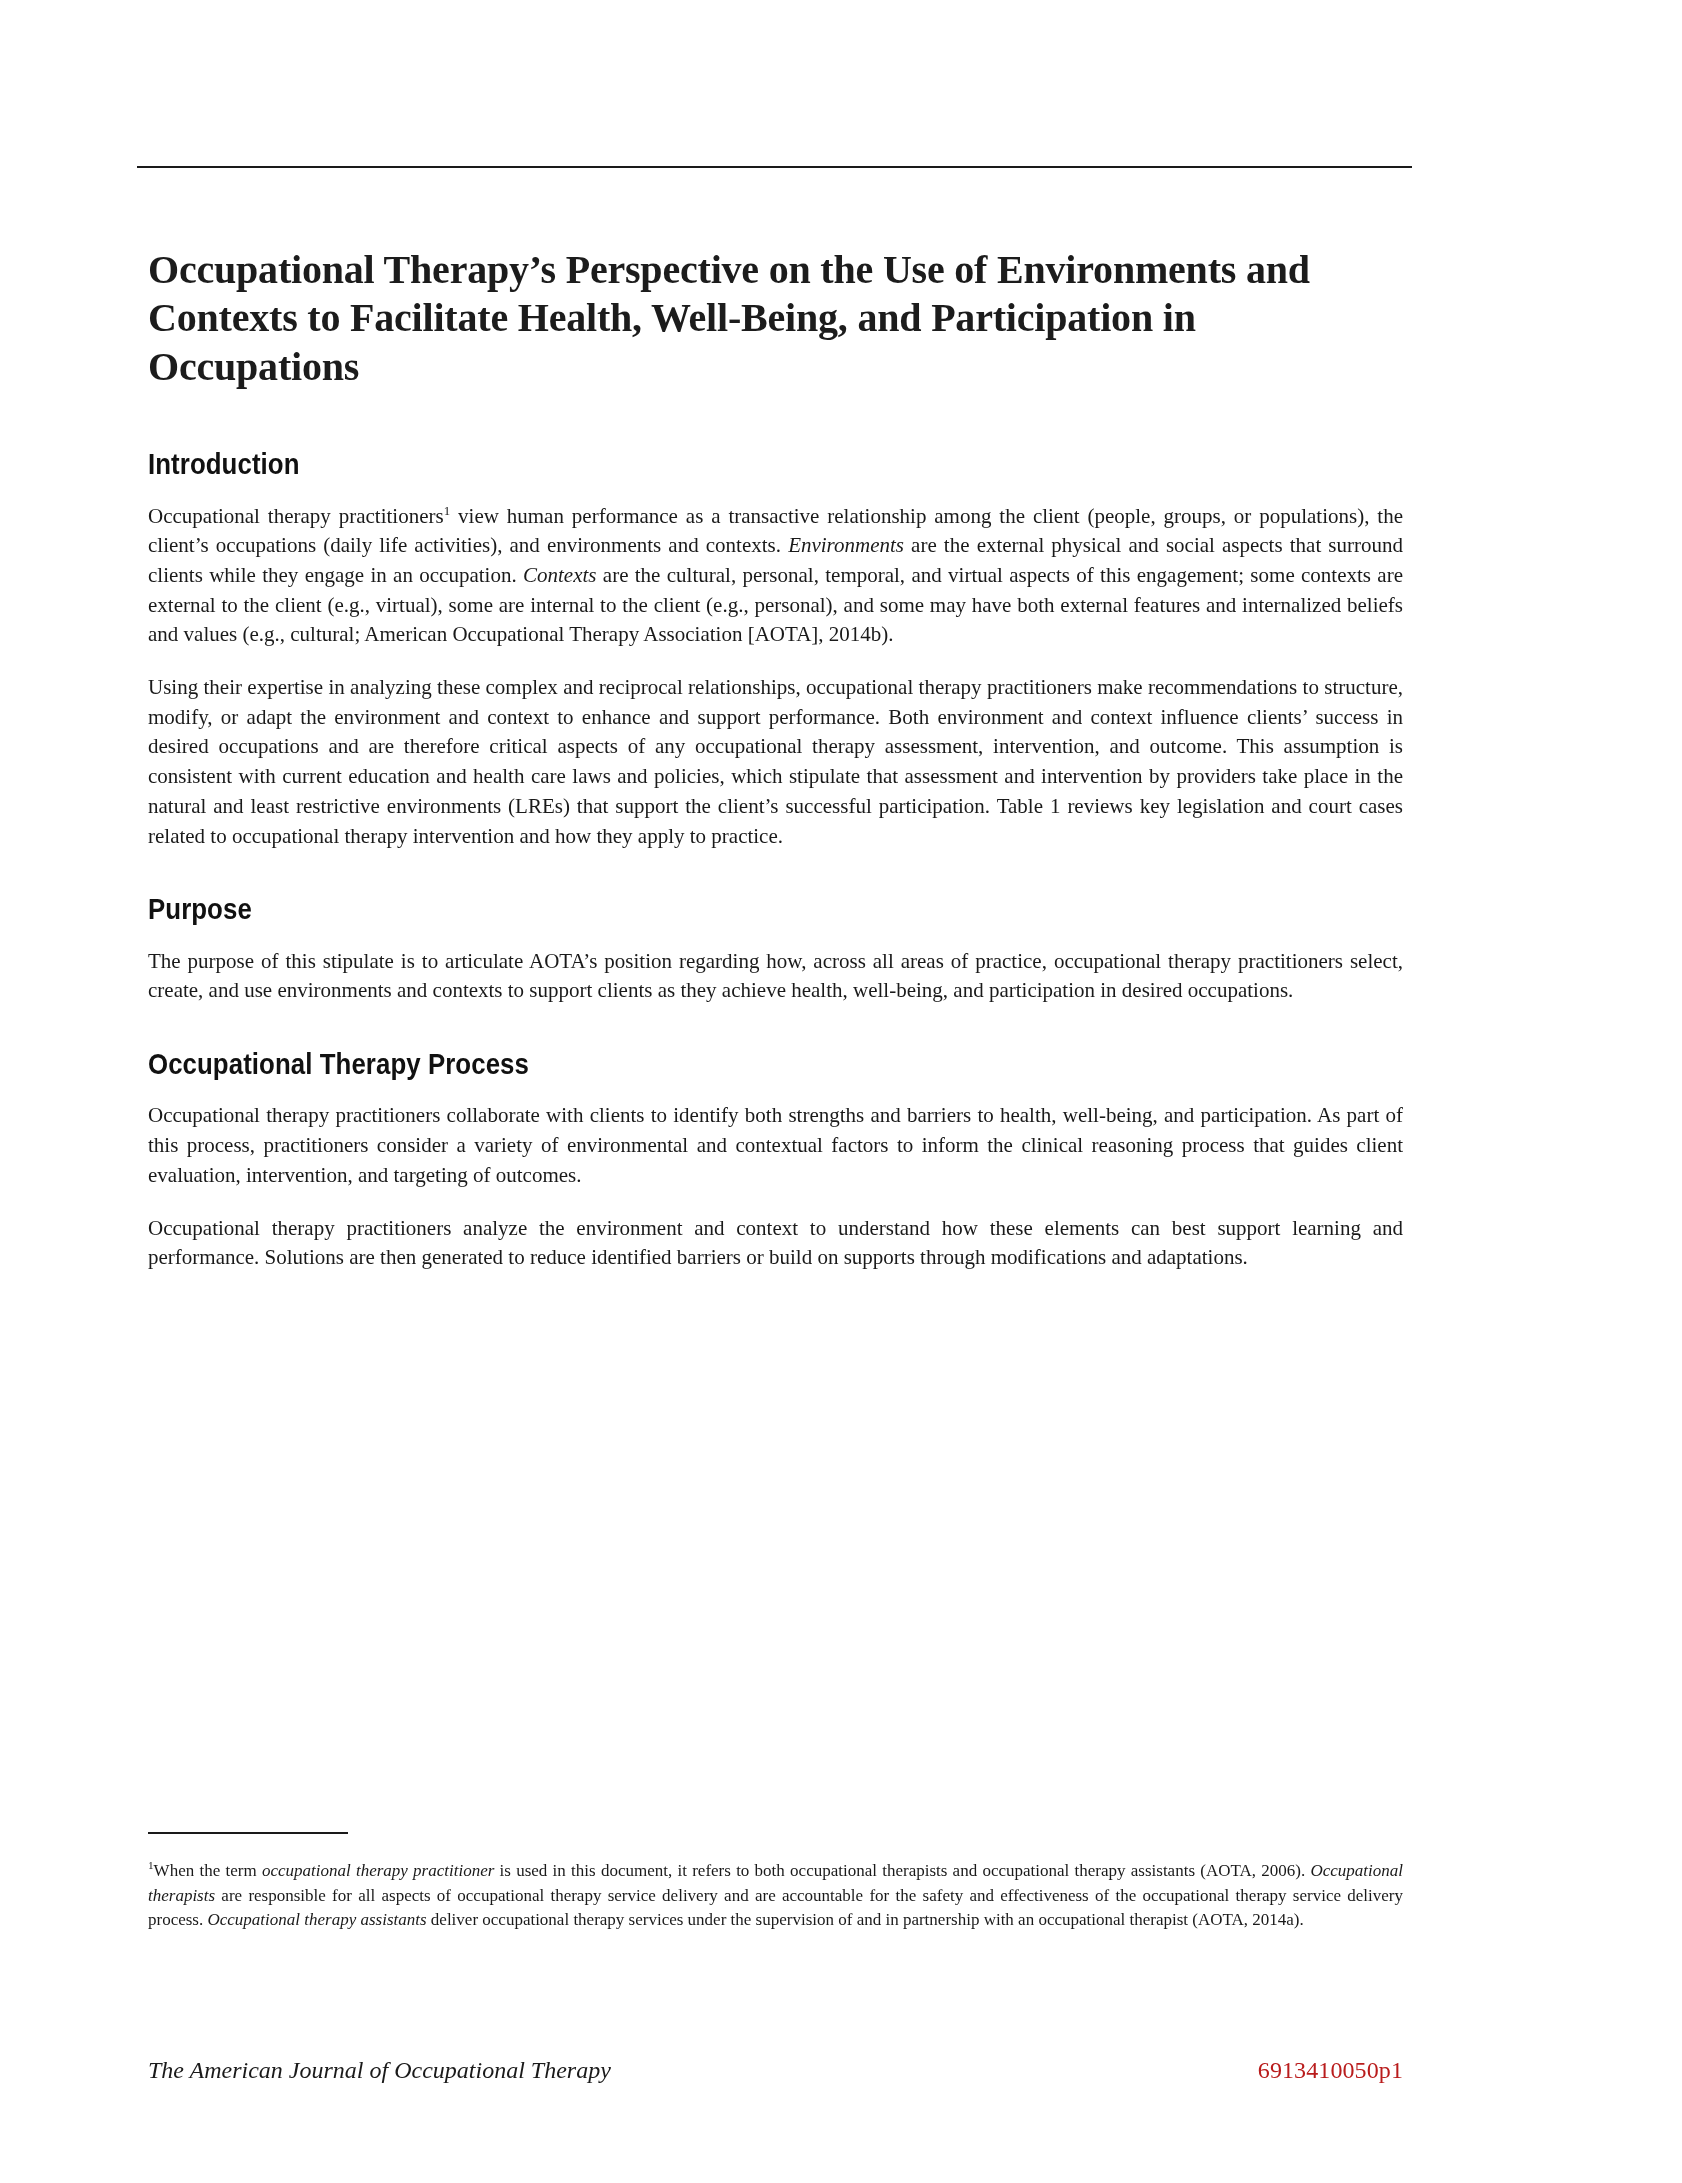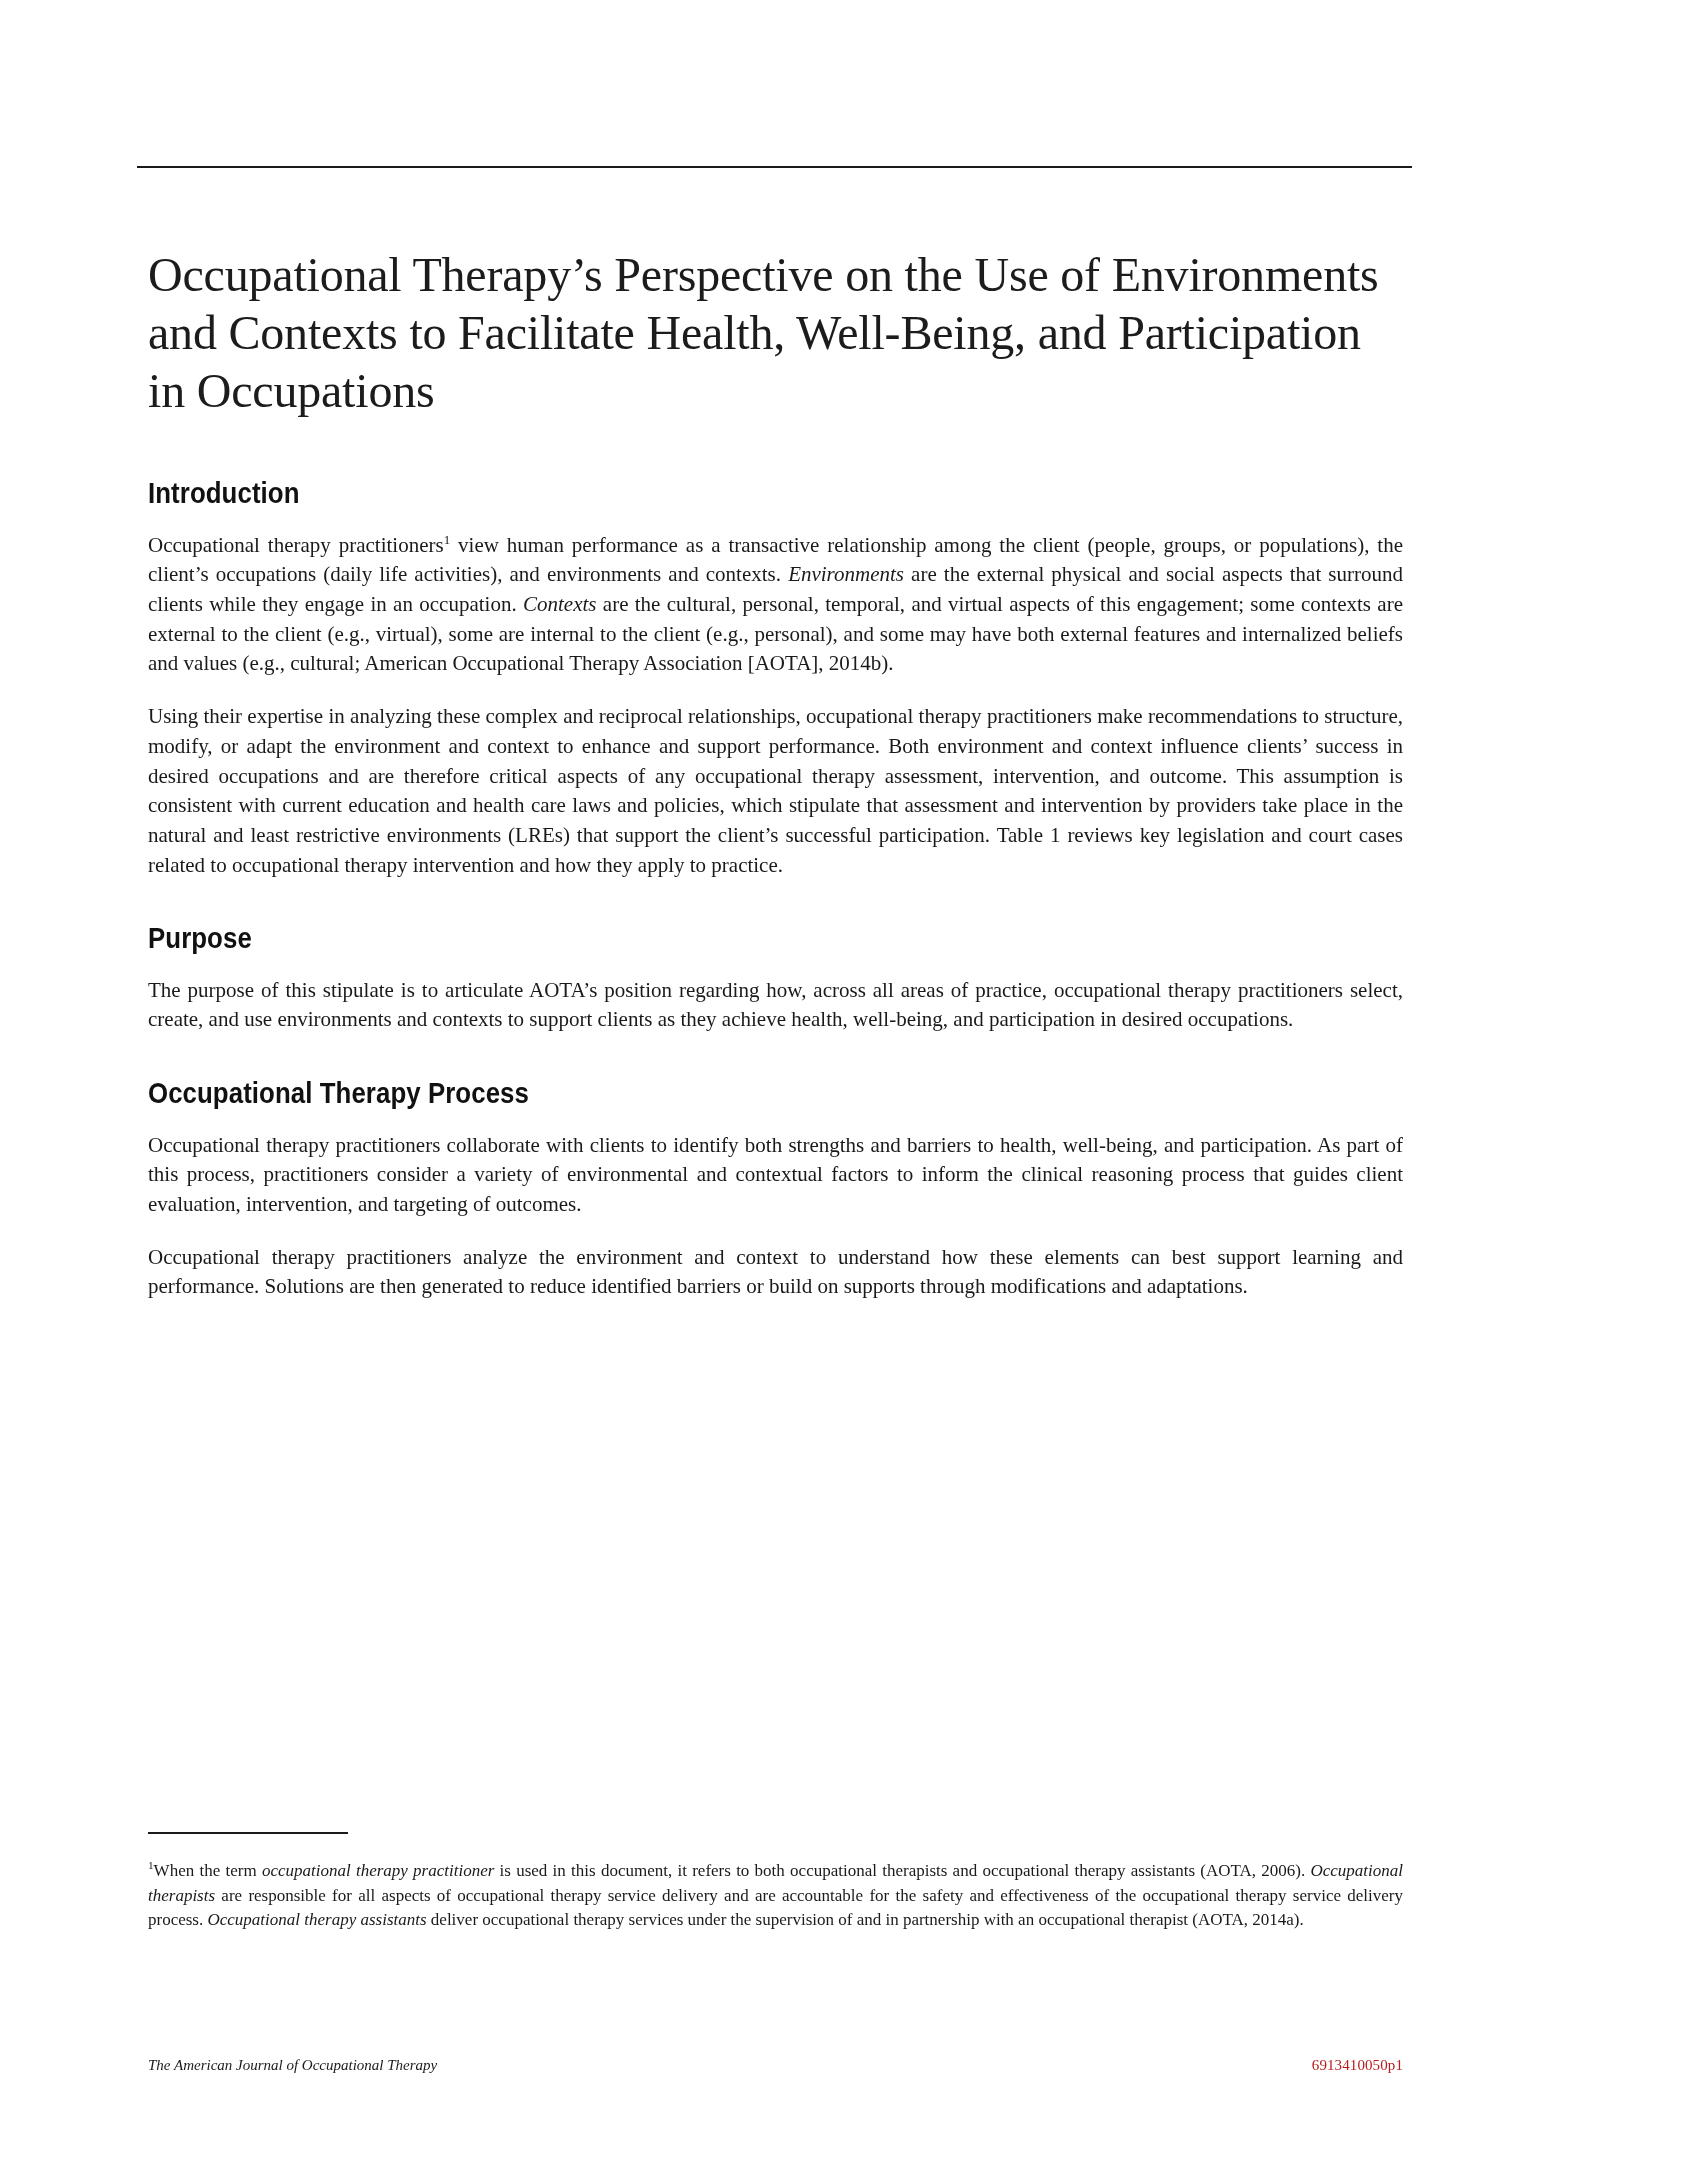--- a/index.html
+++ b/index.html
@@ -35,22 +35,22 @@
     width: 1275px;
     margin-left: -10.7px;
     height: 2px;
     background: #1a1a1a;
     margin-bottom: 78px;
   }
 
   
   .doc-title {
     font-family: "Liberation Serif", "DejaVu Serif", serif;
-    font-size: 48px;
-    font-weight: 400;
+    font-size: 40px;
+    font-weight: 700;
     line-height: 1.21;
     letter-spacing: -0.2px;
     color: #1c1c1c;
     margin: 0 0 56px 0;
     max-width: 1250px;
   }
 
   
   .section-heading {
     font-family: "Liberation Sans Narrow", "Liberation Sans", "DejaVu Sans", sans-serif;
@@ -114,21 +114,21 @@
 
   
   .page-footer {
     position: absolute;
     left: 148px;
     top: 2057px;
     width: 1255px;
     display: flex;
     justify-content: space-between;
     align-items: baseline;
-    font-size: 15px;
+    font-size: 24px;
   }
   .footer-journal {
     font-style: italic;
     color: #1a1a1a;
   }
   .footer-pageid {
     font-style: normal;
     color: #b91c1c;
     letter-spacing: 0.1px;
   }

